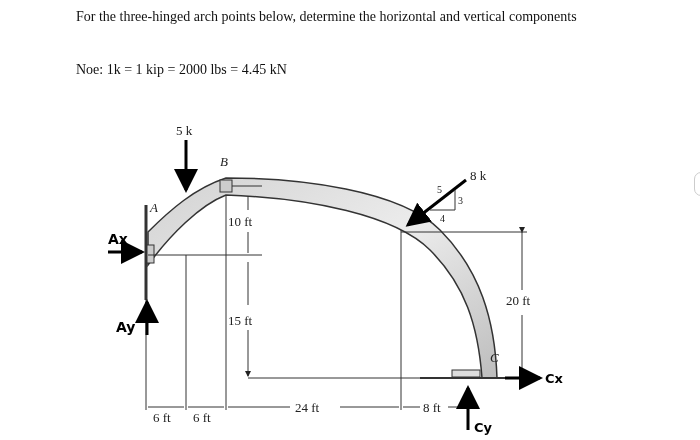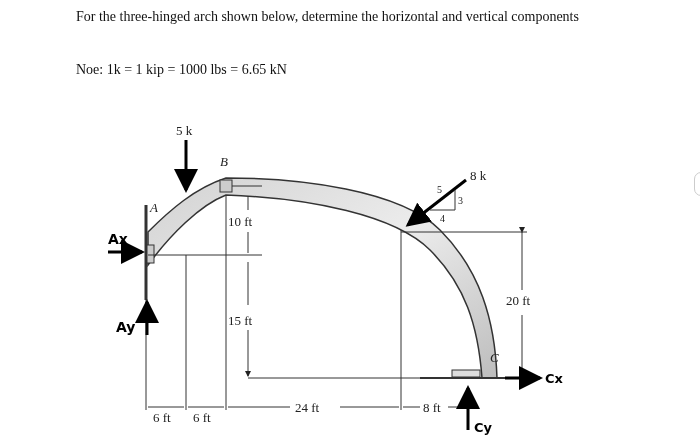--- a/index.html
+++ b/index.html
@@ -11,23 +11,23 @@
   svg { position:absolute; left:0; top:0; }
   .lbl { font-family:"Liberation Serif", serif; font-size:13px; fill:#222; }
   .hand { font-family:"DejaVu Sans", sans-serif; font-weight:bold; fill:#000; }
   .scroll-knob { position:absolute; left:694px; top:172px; width:12px; height:22px;
                  border-radius:8px; border:1px solid #ccc; background:#fff; }
 </style>
 </head>
 <body>
 
 <div class="prompt">
-  <p>For the three-hinged arch shown below, determine the horizontal and vertical components</p>
+  <p>For the three-hinged arch points below, determine the horizontal and vertical components</p>
 </div>
-<div class="note">Noe: 1k = 1 kip = 1000 lbs = 6.65 kN</div>
+<div class="note">Noe: 1k = 1 kip = 2000 lbs = 4.45 kN</div>
 
 <svg width="700" height="440" viewBox="0 0 700 440">
   <defs>
     <linearGradient id="archfill" x1="0" y1="0" x2="1" y2="1">
       <stop offset="0" stop-color="#d2d2d2"></stop>
       <stop offset="0.5" stop-color="#ececec"></stop>
       <stop offset="1" stop-color="#bdbdbd"></stop>
     </linearGradient>
     <marker id="ah" markerWidth="8" markerHeight="8" refX="7" refY="4" orient="auto">
       <path d="M0,0 L8,4 L0,8 Z" fill="#000"></path>

